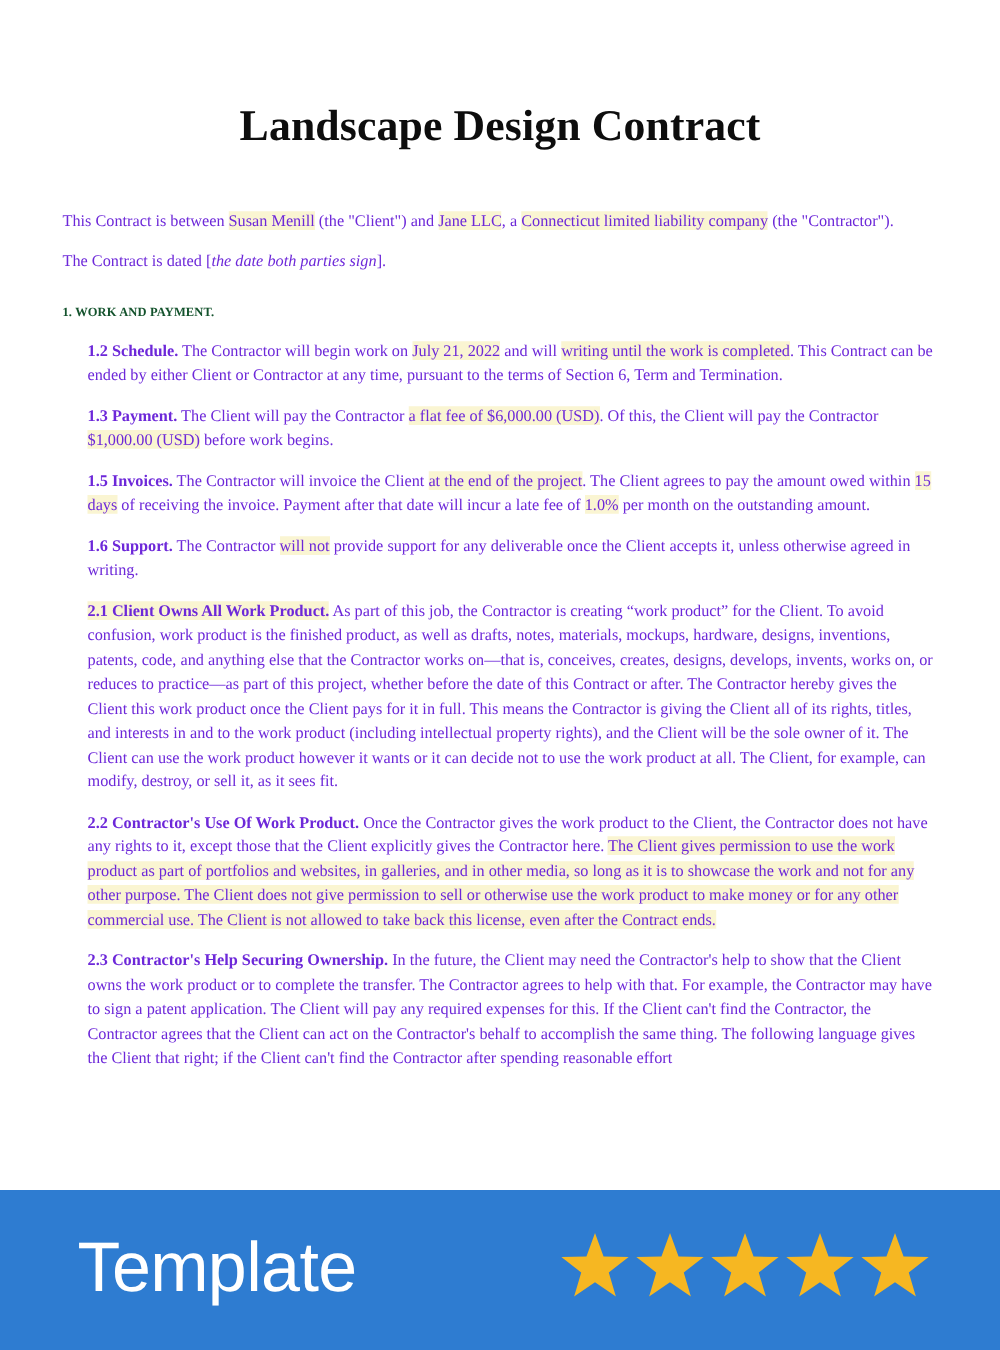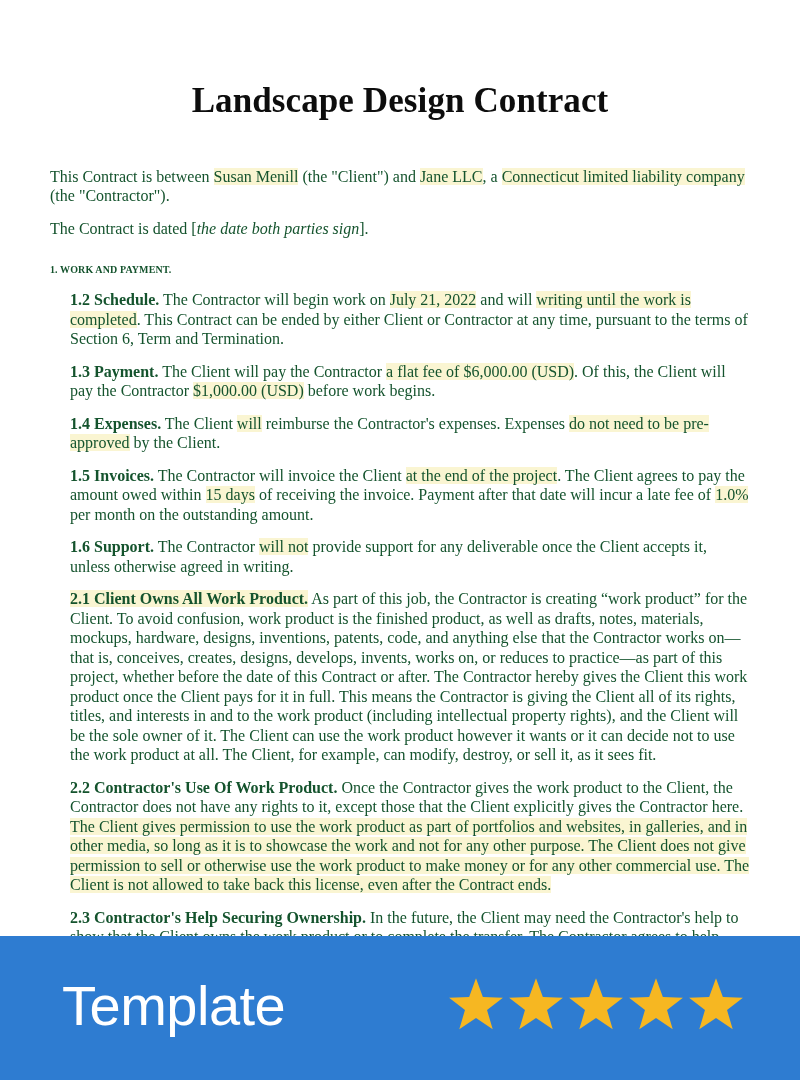--- a/index.html
+++ b/index.html
@@ -42,25 +42,25 @@
     line-height: 1.1;
     letter-spacing: 0.1px;
     margin: 0;
     padding-top: 58px;
     padding-bottom: 0;
     color: #0d0d0d;
   }
 
   
   .para {
-    font-size: 16px;
+    font-size: 13px;
     line-height: 19.5px;
     margin: 0 0 13px 0;
     text-align: left;
-    color: #14532d;
+    color: #6d28d9;
   }
   .first-para {
     margin-top: 46px;
   }
   .para.indent {
     margin-left: 20px;
     width: 680px;
   }
 
   
@@ -88,21 +88,21 @@
   em {
     font-style: italic;
   }
 
   
   .banner {
     position: absolute;
     left: 0;
     bottom: 0;
     width: 800px;
-    height: 144px;
+    height: 128px;
     background: #2e7cd1;
     display: flex;
     align-items: center;
     justify-content: space-between;
     box-sizing: border-box;
     padding: 0 55px 0 62px;
     overflow: hidden;
   }
   .banner-label {
     color: #ffffff;
@@ -136,21 +136,20 @@
 
     <div id="intro-block">
         <div class="para first-para"><span>This Contract is between </span><span class="hl">Susan Menill</span><span> (the "Client") and </span><span class="hl">Jane LLC</span><span>, a </span><span class="hl">Connecticut limited liability company</span><span> (the "Contractor").</span></div>
         <div class="para"><span>The Contract is dated [</span><span><em>the date both parties sign</em></span><span>].</span></div>
       </div>
 
     <div id="sections-block">
         <div class="section-heading">1. WORK AND PAYMENT.</div>
         <div class="para indent"><span class="runin">1.2 Schedule.</span><span> The Contractor will begin work on </span><span class="hl">July 21, 2022</span><span> and will </span><span class="hl">writing until the work is completed</span><span>. This Contract can be ended by either Client or Contractor at any time, pursuant to the terms of Section 6, Term and Termination.</span></div>
         <div class="para indent"><span class="runin">1.3 Payment.</span><span> The Client will pay the Contractor </span><span class="hl">a flat fee of $6,000.00 (USD)</span><span>. Of this, the Client will pay the Contractor </span><span class="hl">$1,000.00 (USD)</span><span> before work begins.</span></div>
-        <div class="para indent"><span class="runin">1.4 Expenses.</span><span> The Client </span><span class="hl">will</span><span> reimburse the Contractor's expenses. Expenses </span><span class="hl">do not need to be pre-approved</span><span> by the Client.</span></div>
         <div class="para indent"><span class="runin">1.5 Invoices.</span><span> The Contractor will invoice the Client </span><span class="hl">at the end of the project</span><span>. The Client agrees to pay the amount owed within </span><span class="hl">15 days</span><span> of receiving the invoice. Payment after that date will incur a late fee of </span><span class="hl">1.0%</span><span> per month on the outstanding amount.</span></div>
         <div class="para indent"><span class="runin">1.6 Support.</span><span> The Contractor </span><span class="hl">will not</span><span> provide support for any deliverable once the Client accepts it, unless otherwise agreed in writing.</span></div>
         <div class="para indent"><span class="runin hl">2.1 Client Owns All Work Product.</span><span> As part of this job, the Contractor is creating “work product” for the Client. To avoid confusion, work product is the finished product, as well as drafts, notes, materials, mockups, hardware, designs, inventions, patents, code, and anything else that the Contractor works on—that is, conceives, creates, designs, develops, invents, works on, or reduces to practice—as part of this project, whether before the date of this Contract or after. The Contractor hereby gives the Client this work product once the Client pays for it in full. This means the Contractor is giving the Client all of its rights, titles, and interests in and to the work product (including intellectual property rights), and the Client will be the sole owner of it. The Client can use the work product however it wants or it can decide not to use the work product at all. The Client, for example, can modify, destroy, or sell it, as it sees fit.</span></div>
         <div class="para indent"><span class="runin">2.2 Contractor's Use Of Work Product.</span><span> Once the Contractor gives the work product to the Client, the Contractor does not have any rights to it, except those that the Client explicitly gives the Contractor here. </span><span class="hl">The Client gives permission to use the work product as part of portfolios and websites, in galleries, and in other media, so long as it is to showcase the work and not for any other purpose. The Client does not give permission to sell or otherwise use the work product to make money or for any other commercial use. The Client is not allowed to take back this license, even after the Contract ends.</span></div>
         <div class="para indent"><span class="runin">2.3 Contractor's Help Securing Ownership.</span><span> In the future, the Client may need the Contractor's help to show that the Client owns the work product or to complete the transfer. The Contractor agrees to help with that. For example, the Contractor may have to sign a patent application. The Client will pay any required expenses for this. If the Client can't find the Contractor, the Contractor agrees that the Client can act on the Contractor's behalf to accomplish the same thing. The following language gives the Client that right; if the Client can't find the Contractor after spending reasonable effort</span></div>
       </div>
   </div>
 
   <div class="banner">
     <div class="banner-label">Template</div>

